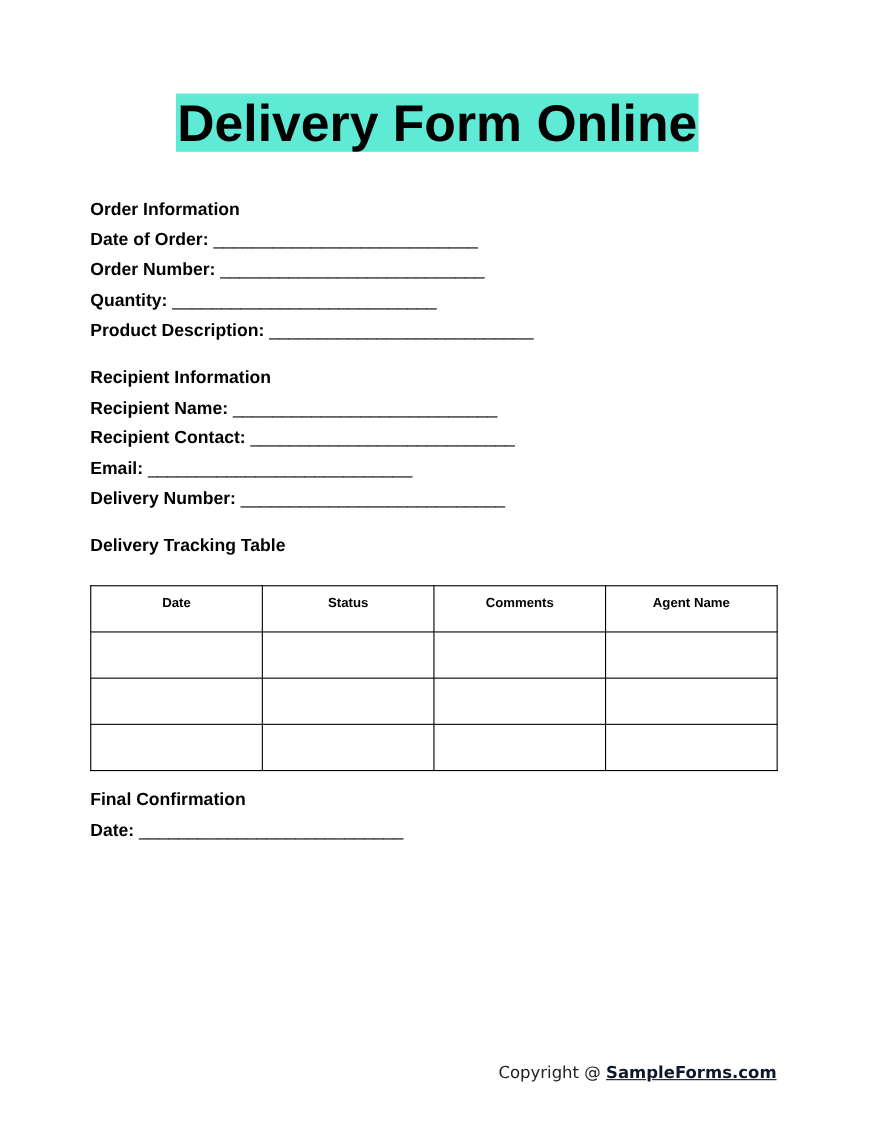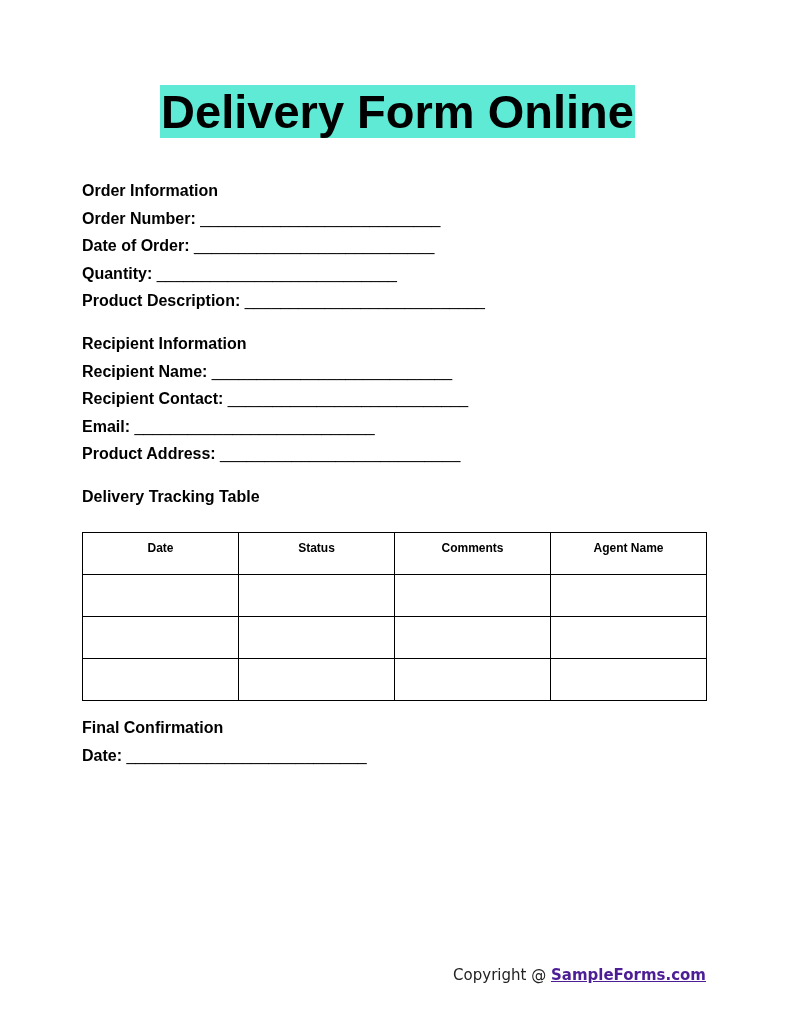--- a/index.html
+++ b/index.html
@@ -14,43 +14,43 @@
     .heading { font-size: 16px; font-weight: bold; line-height: 22px; height: 27.6px; }
     .blank { font-weight: normal; }
     table.track { position: absolute; left: 82px; top: 532px; width: 625px;
                   border-collapse: collapse; table-layout: fixed; }
     table.track th, table.track td { border: 1.5px solid #000; height: 41px; padding: 0;
                   font-size: 12px; font-weight: bold; text-align: center; vertical-align: top; }
     table.track th { padding-top: 8px; height: 33px; }
     .final { position: absolute; left: 82px; top: 717px; }
     .footer { position: absolute; right: 89px; top: 966px; font-size: 15px;
               font-family: "DejaVu Sans", sans-serif; color: #222; }
-    .footer a { color: #4c1d95; font-weight: bold; text-decoration: underline; }
+    .footer a { color: #0f172a; font-weight: bold; text-decoration: underline; }
   </style>
 </head>
 <body>
 
 <div class="title-wrap">
   <span class="title">Delivery Form Online</span>
 </div>
 
 <div class="content">
   <div class="heading">Order Information</div>
+  <div class="line"><span>Date of Order:</span> <span class="blank">___________________________</span></div>
   <div class="line"><span>Order Number:</span> <span class="blank">___________________________</span></div>
-  <div class="line"><span>Date of Order:</span> <span class="blank">___________________________</span></div>
   <div class="line"><span>Quantity:</span> <span class="blank">___________________________</span></div>
   <div class="line"><span>Product Description:</span> <span class="blank">___________________________</span></div>
 
   <div class="section-gap"></div>
 
   <div class="heading">Recipient Information</div>
   <div class="line"><span>Recipient Name:</span> <span class="blank">___________________________</span></div>
   <div class="line"><span>Recipient Contact:</span> <span class="blank">___________________________</span></div>
   <div class="line"><span>Email:</span> <span class="blank">___________________________</span></div>
-  <div class="line"><span>Product Address:</span> <span class="blank">___________________________</span></div>
+  <div class="line"><span>Delivery Number:</span> <span class="blank">___________________________</span></div>
 
   <div class="section-gap"></div>
 
   <div class="heading">Delivery Tracking Table</div>
 </div>
 
 <table class="track">
   <thead>
     <tr>
       <th>Date</th>

